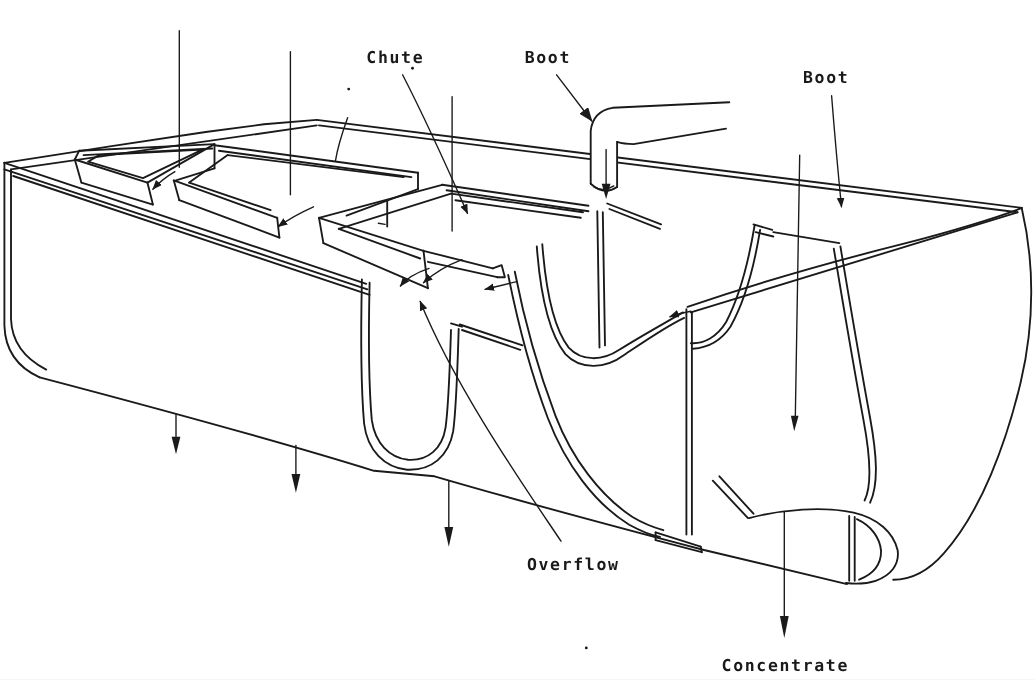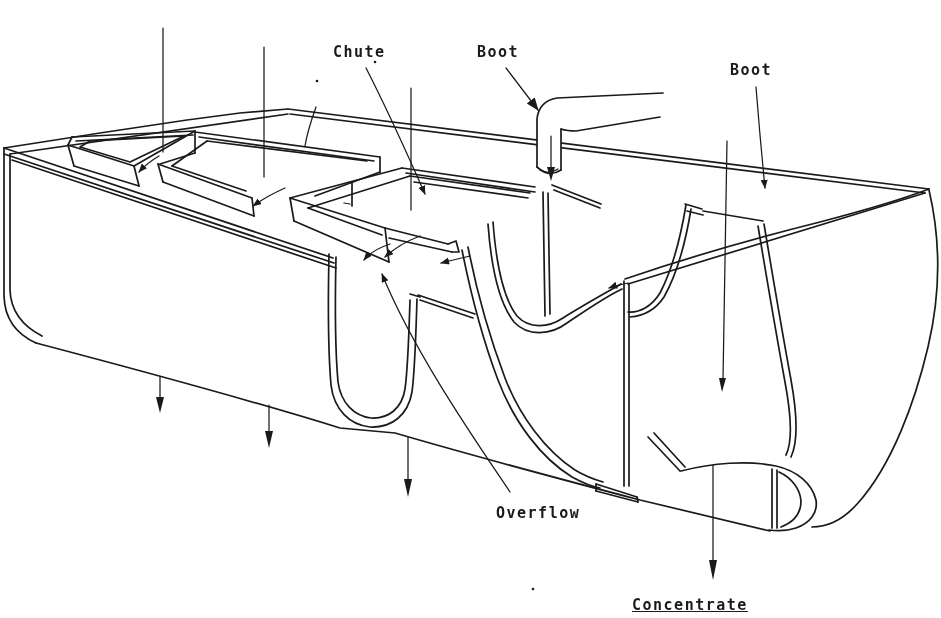--- a/index.html
+++ b/index.html
@@ -19,22 +19,22 @@
   svg.drawing .occlude  { fill:var(--paper); stroke:none; }
   svg.drawing .speck { fill:var(--ink); stroke:none; }
   .diagram-label {
     position:absolute; color:var(--ink);
     font-size:15px; font-weight:700; letter-spacing:1.5px;
     white-space:nowrap; user-select:none;
   }
   .label-chute       { left:333px; top:43px; }
   .label-feed        { left:477px; top:43px; }
   .label-boot        { left:730px; top:61px; }
-  .label-overflow    { left:496px; top:504px; }
-  .label-concentrate { left:632px; top:596px;text-decoration:underline; }
+  .label-overflow    { left:479px; top:504px; }
+  .label-concentrate { left:656px; top:596px; }
 </style>
 </head>
 <body>
 
 <div class="canvas">
 
   <svg class="drawing" width="941" height="618" viewBox="0 0 941 618">
 
     <defs>
       <marker id="ah" markerWidth="10" markerHeight="8" refX="8.2" refY="3.5" orient="auto" markerUnits="userSpaceOnUse">

